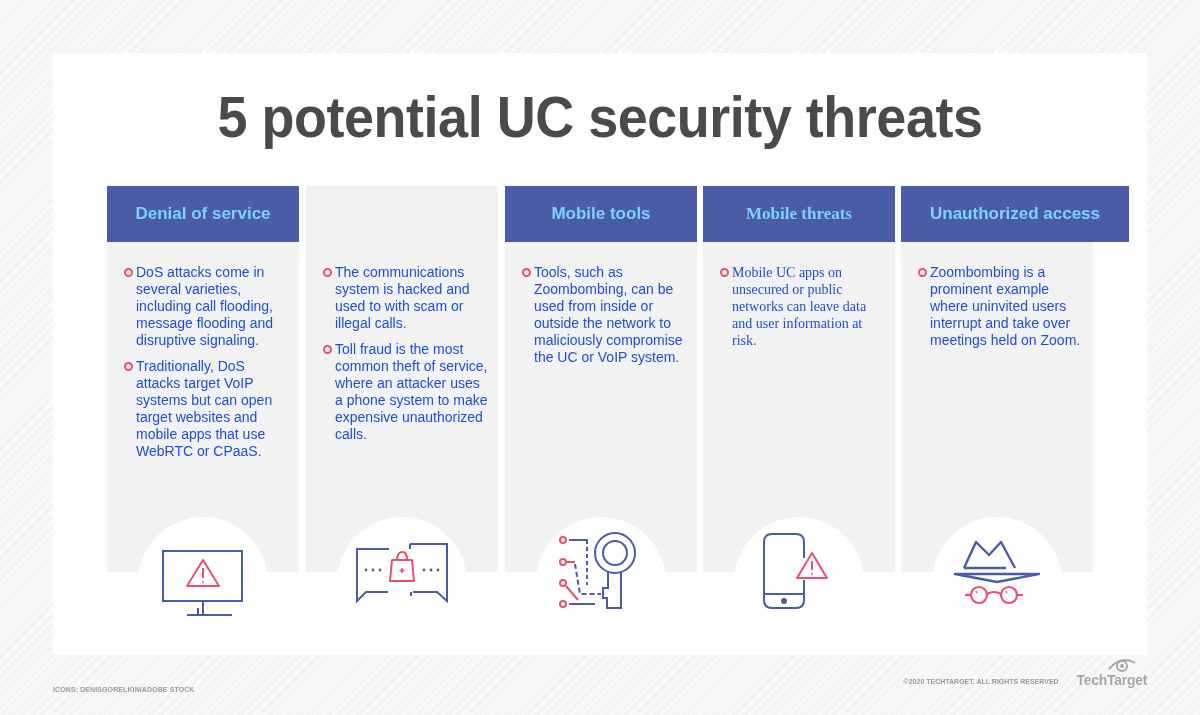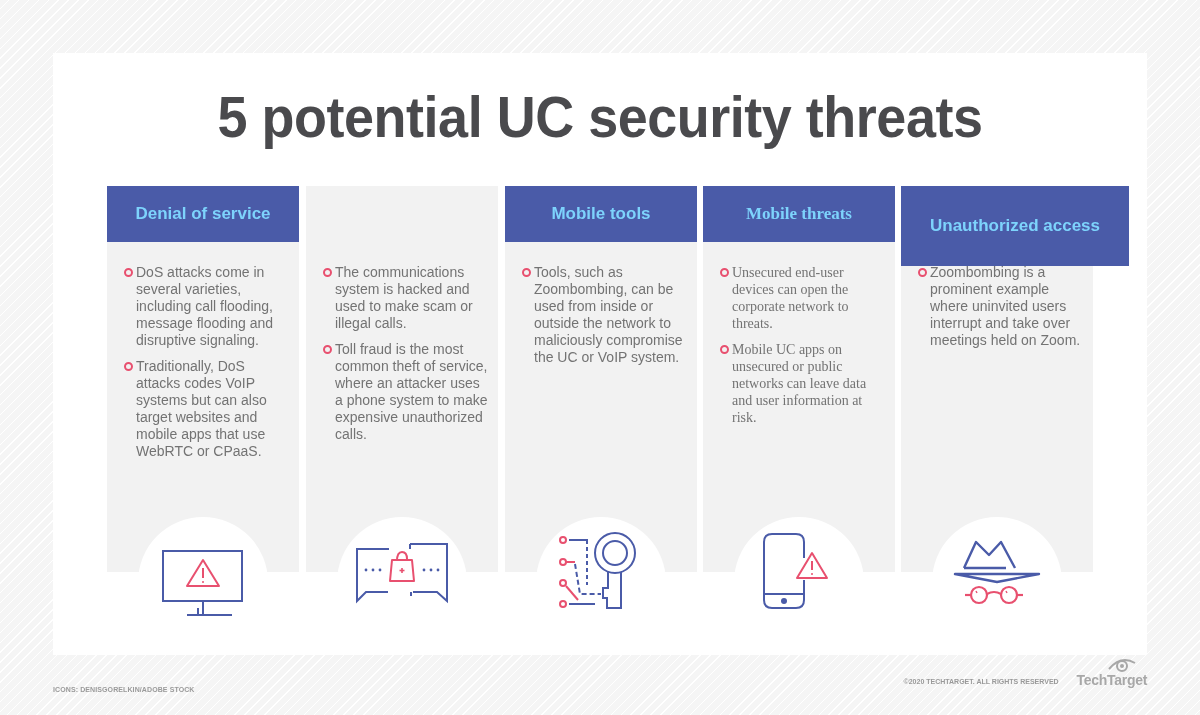--- a/index.html
+++ b/index.html
@@ -28,21 +28,21 @@
     position: absolute; left: 0; top: 0; width: 100%; height: 56px;
     background: #4a5ba8; color: #7dd3fc;
     display: flex; align-items: center; justify-content: center; text-align: center;
     font-weight: bold; font-size: 17px; line-height: 20px;
   }
   .col-body {
     position: absolute; left: 0; top: 78px; width: 100%;
     padding: 0 10px 0 29px; box-sizing: border-box;
   }
   .bullet {
-    position: relative; font-size: 14px; line-height: 17px; color: #737373;
+    position: relative; font-size: 14px; line-height: 17px; color: #1d4ed8;
     margin-bottom: 9px;
   }
   .bullet-dot {
     position: absolute; left: -12px; top: 4px; width: 5px; height: 5px;
     border: 2px solid #e8506f; border-radius: 50%; box-sizing: content-box;
   }
   .circle {
     position: absolute; width: 130px; height: 130px; border-radius: 50%;
     background: #ffffff; top: 517px;
   }
@@ -68,48 +68,47 @@
 <body>
 
 <div class="card"></div>
 
 <div class="title">5 potential UC security threats</div>
 
 <div class="col" style="left:107px;">
   <div class="col-head">Denial of service</div>
   <div class="col-body">
     <div class="bullet"><span class="bullet-dot"></span><span>DoS attacks come in several varieties, including call flooding, message flooding and disruptive signaling.</span></div>
-    <div class="bullet"><span class="bullet-dot"></span><span>Traditionally, DoS attacks codes VoIP systems but can also target websites and mobile apps that use WebRTC or CPaaS.</span></div>
+    <div class="bullet"><span class="bullet-dot"></span><span>Traditionally, DoS attacks target VoIP systems but can open target websites and mobile apps that use WebRTC or CPaaS.</span></div>
   </div>
 </div>
 
 <div class="col" style="left:306px;">
   <div class="col-body">
-    <div class="bullet"><span class="bullet-dot"></span><span>The communications system is hacked and used to make scam or illegal calls.</span></div>
+    <div class="bullet"><span class="bullet-dot"></span><span>The communications system is hacked and used to with scam or illegal calls.</span></div>
     <div class="bullet"><span class="bullet-dot"></span><span>Toll fraud is the most common theft of service, where an attacker uses a phone system to make expensive unauthorized calls.</span></div>
   </div>
 </div>
 
 <div class="col" style="left:505px;">
   <div class="col-head">Mobile tools</div>
   <div class="col-body">
     <div class="bullet"><span class="bullet-dot"></span><span>Tools, such as Zoombombing, can be used from inside or outside the network to maliciously compromise the UC or VoIP system.</span></div>
   </div>
 </div>
 
 <div class="col" style="left:703px;font-family:Liberation Serif, serif;">
   <div class="col-head">Mobile threats</div>
   <div class="col-body">
-    <div class="bullet"><span class="bullet-dot"></span><span>Unsecured end-user devices can open the corporate network to threats.</span></div>
     <div class="bullet"><span class="bullet-dot"></span><span>Mobile UC apps on unsecured or public networks can leave data and user information at risk.</span></div>
   </div>
 </div>
 
 <div class="col" style="left:901px;">
-  <div class="col-head" style="padding:12px 18px;">Unauthorized access</div>
+  <div class="col-head" style="padding:0 18px;">Unauthorized access</div>
   <div class="col-body">
     <div class="bullet"><span class="bullet-dot"></span><span>Zoombombing is a prominent example where uninvited users interrupt and take over meetings held on Zoom.</span></div>
   </div>
 </div>
 
 <div class="lower-white"></div>
 <div class="circle" style="left:138px;"></div>
 <div class="circle" style="left:337px;"></div>
 <div class="circle" style="left:536px;"></div>
 <div class="circle" style="left:734px;"></div>

